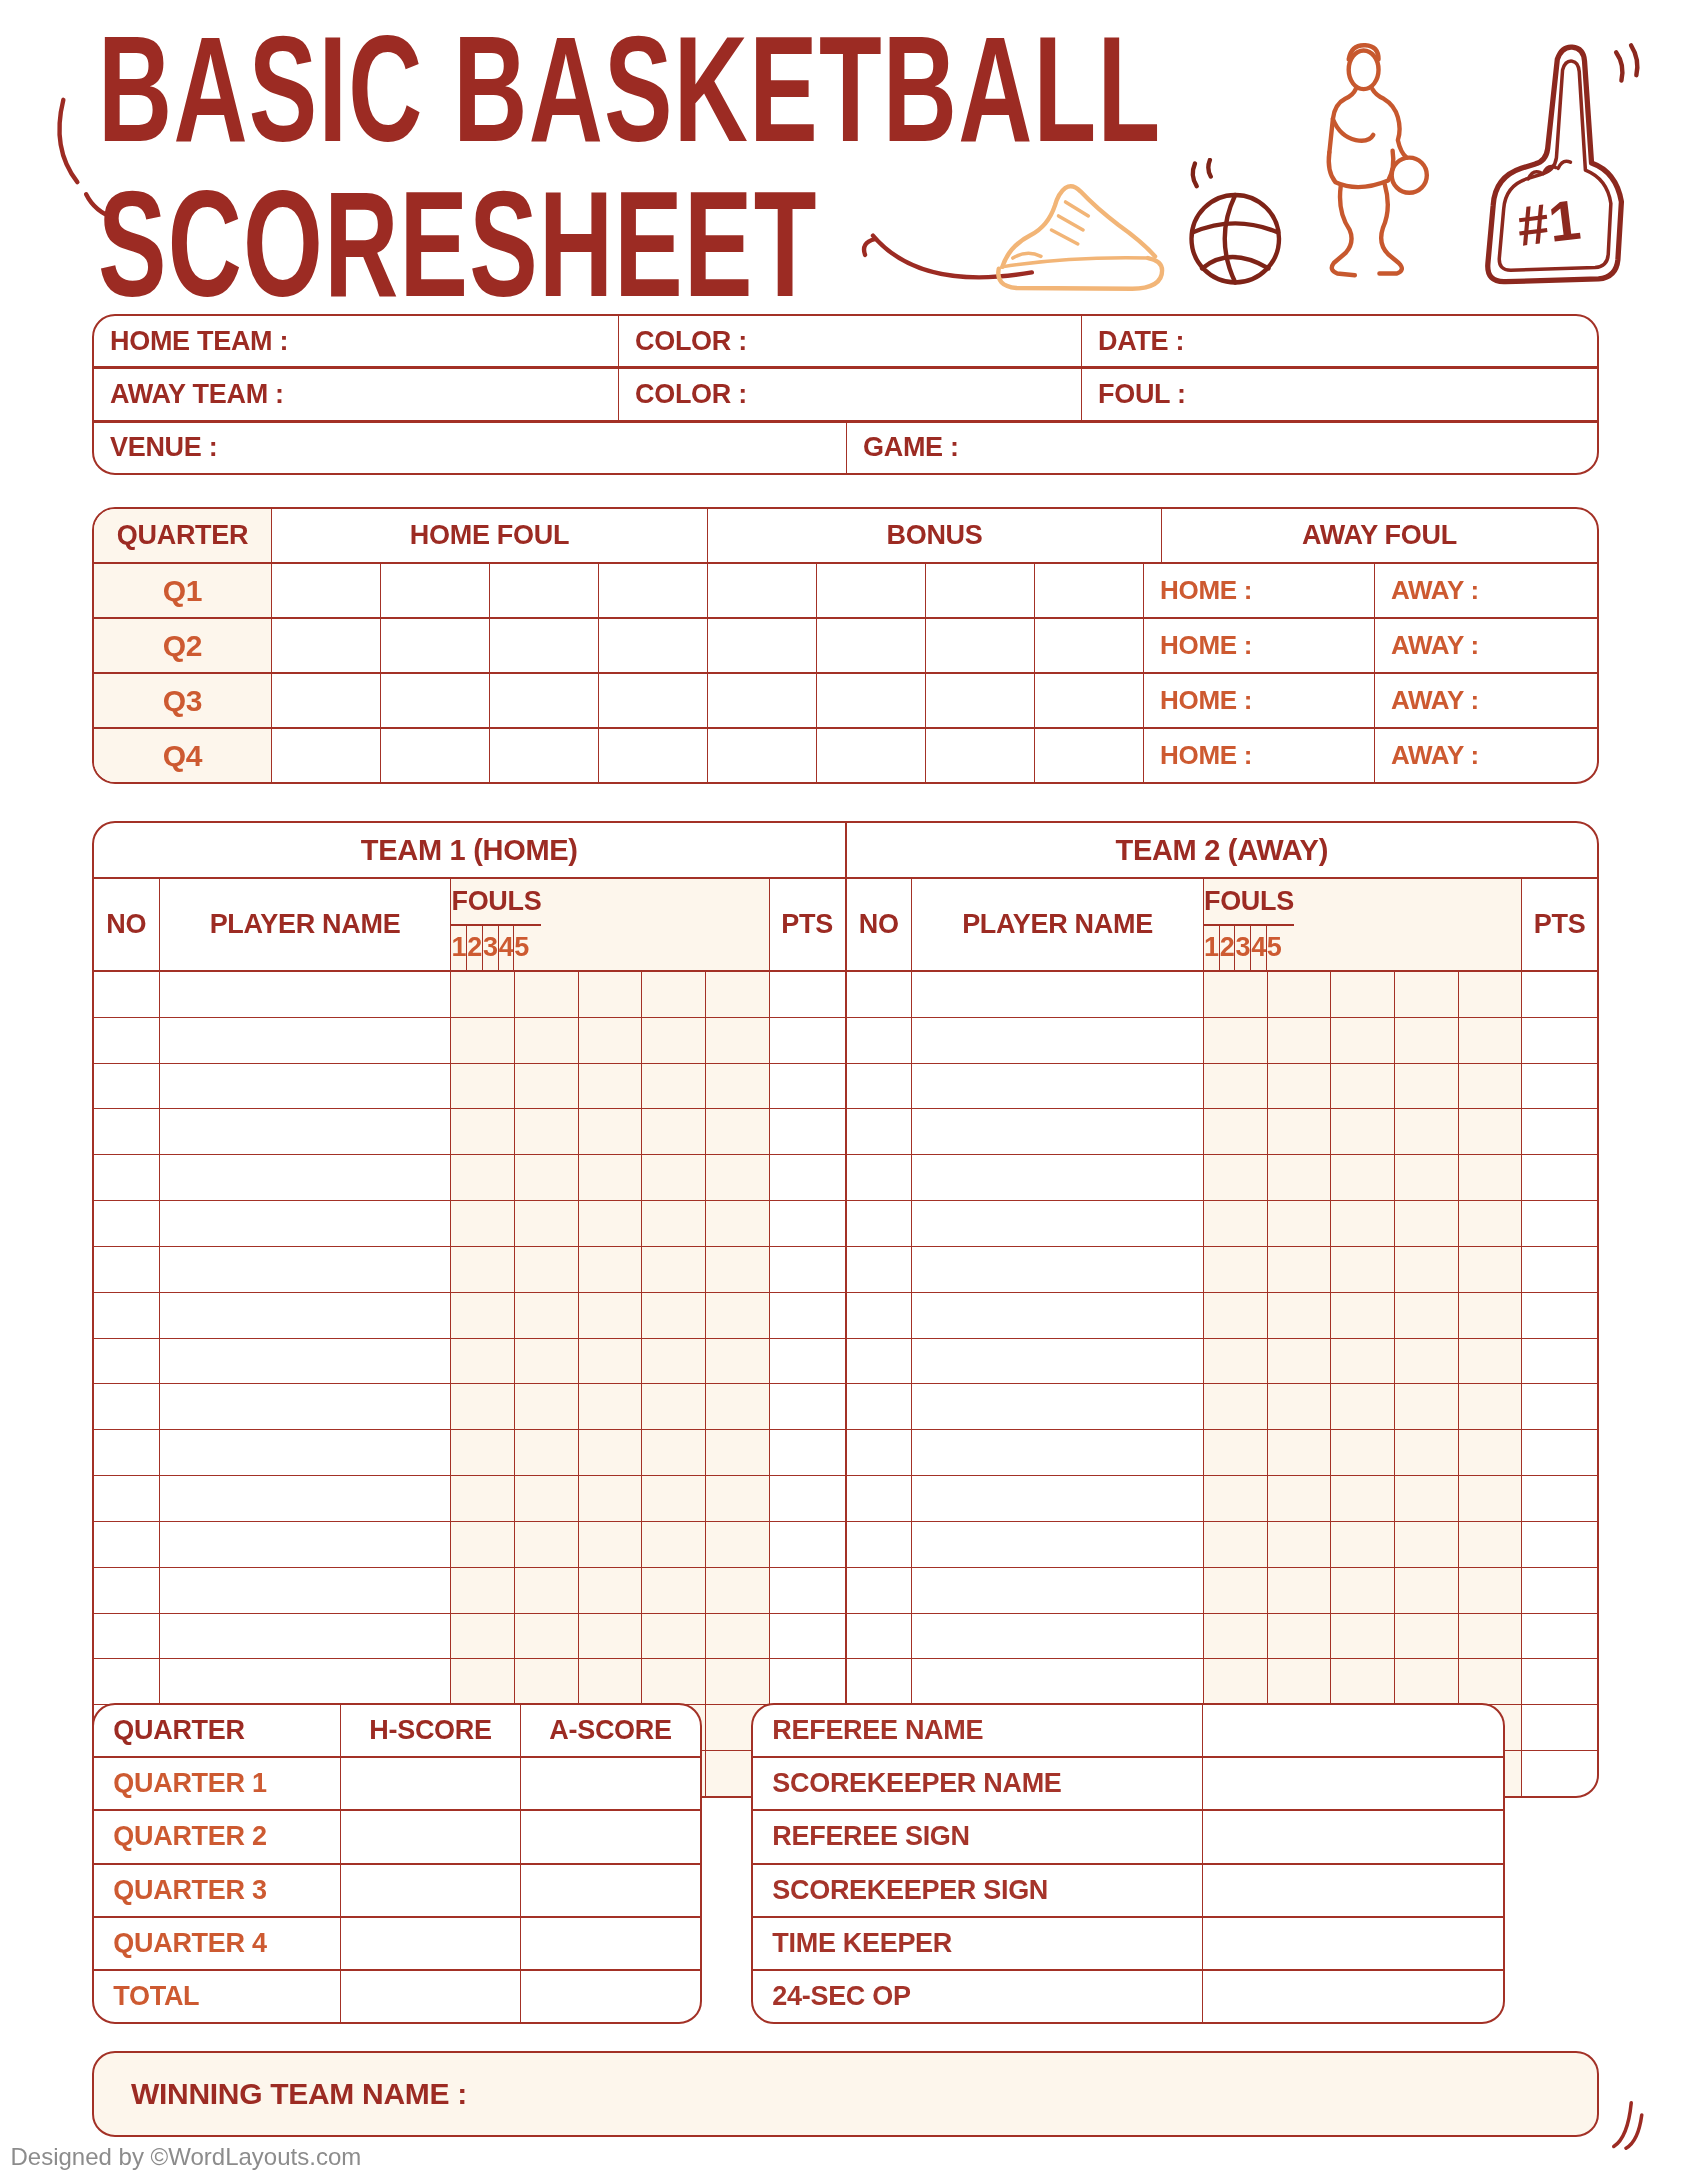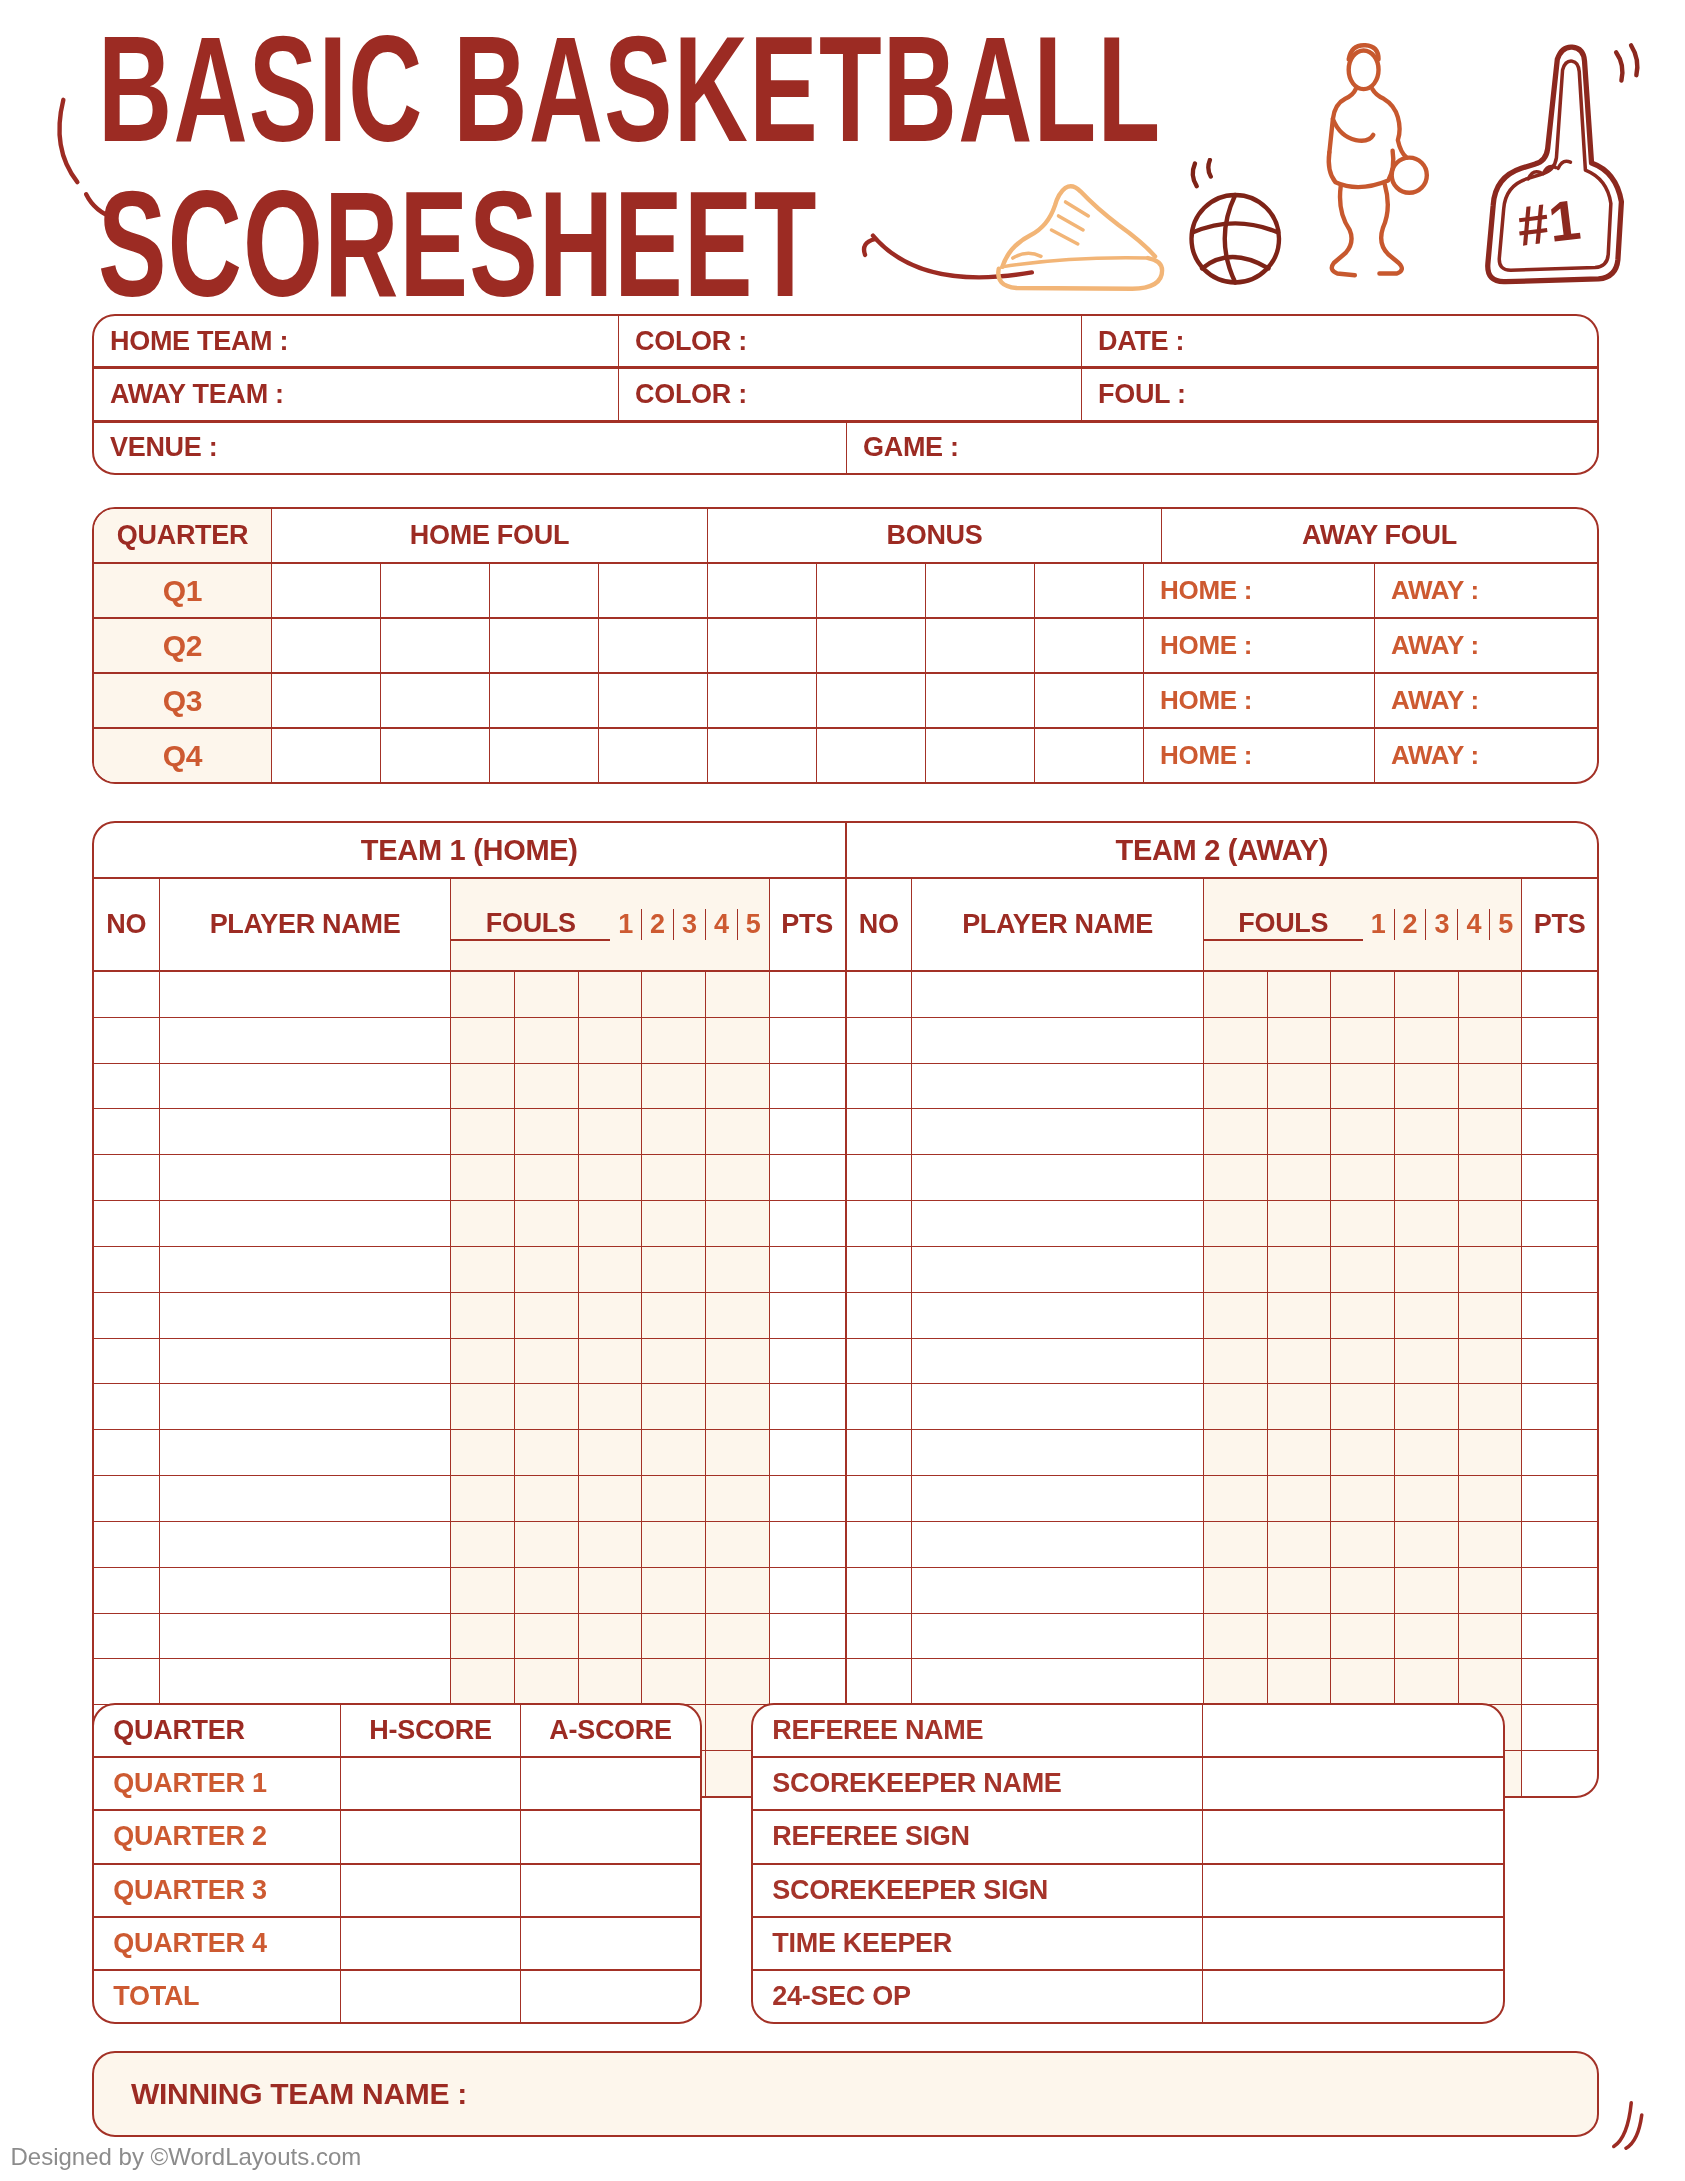--- a/index.html
+++ b/index.html
@@ -58,21 +58,21 @@
   .r-team + .r-team{border-left:2.6px solid var(--border-red)}
   .r-cols{height:93px;display:flex;border-bottom:2.6px solid var(--border-red)}
   .r-half{flex:1;display:flex;min-width:0}
   .r-half:first-child{border-right:2.6px solid var(--border-red)}
   .hc{display:flex;align-items:center;justify-content:center;min-width:0}
   .hc + .hc{border-left:1.8px solid var(--border-red)}
   .cw-no{width:8.6%}
   .cw-player{width:38.9%}
   .cw-fouls{width:42.4%}
   .cw-pts{flex:1}
-  .foulgrp{flex-direction:row;background:var(--cream);align-items:center}
+  .foulgrp{flex-direction:column;background:var(--cream);align-items:flex-start}
   .foul-label{flex:1;display:flex;align-items:center;justify-content:center;border-bottom:2.6px solid var(--border-red)}
   .foul-nums{flex:1;display:flex}
   .fnum{flex:1;display:flex;align-items:center;justify-content:center;font-size:27px}
   .fnum + .fnum{border-left:1.8px solid var(--border-red)}
   .r-body{flex:1;display:flex;flex-direction:column}
   .r-row{flex:1;display:flex}
   .r-row + .r-row{border-top:1.8px solid var(--border-red)}
   .c{height:100%}
   .c + .c{border-left:1.8px solid var(--border-red)}
   .c.fl{width:8.48%;background:var(--cream)}

